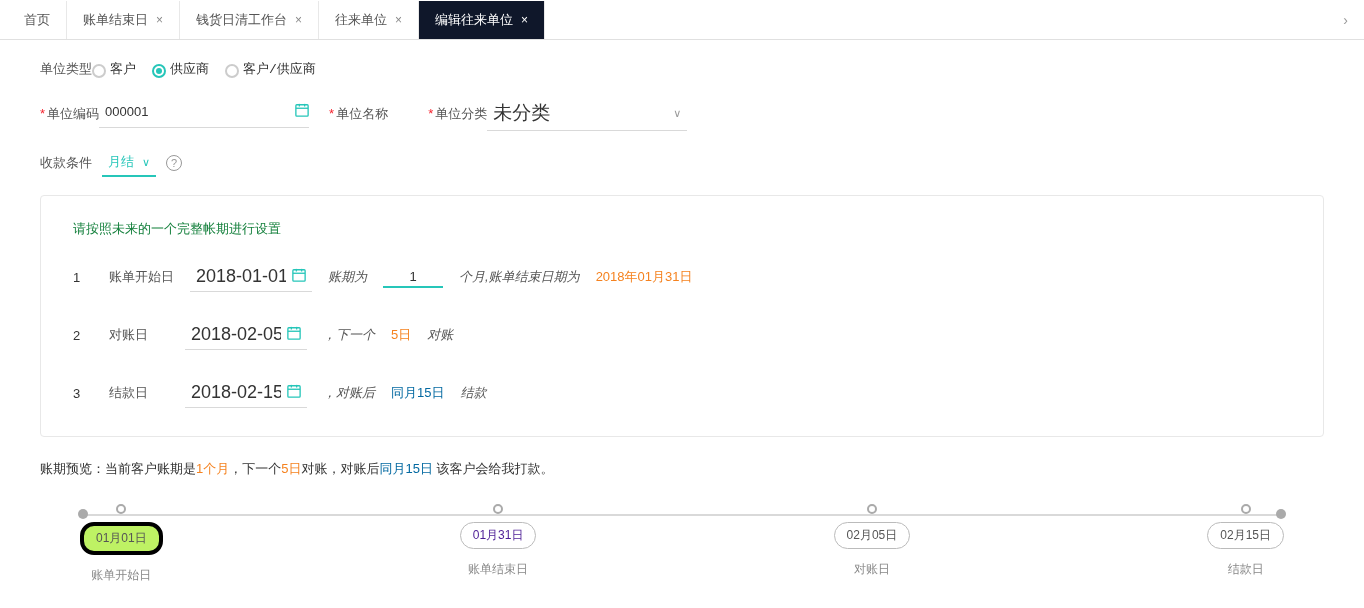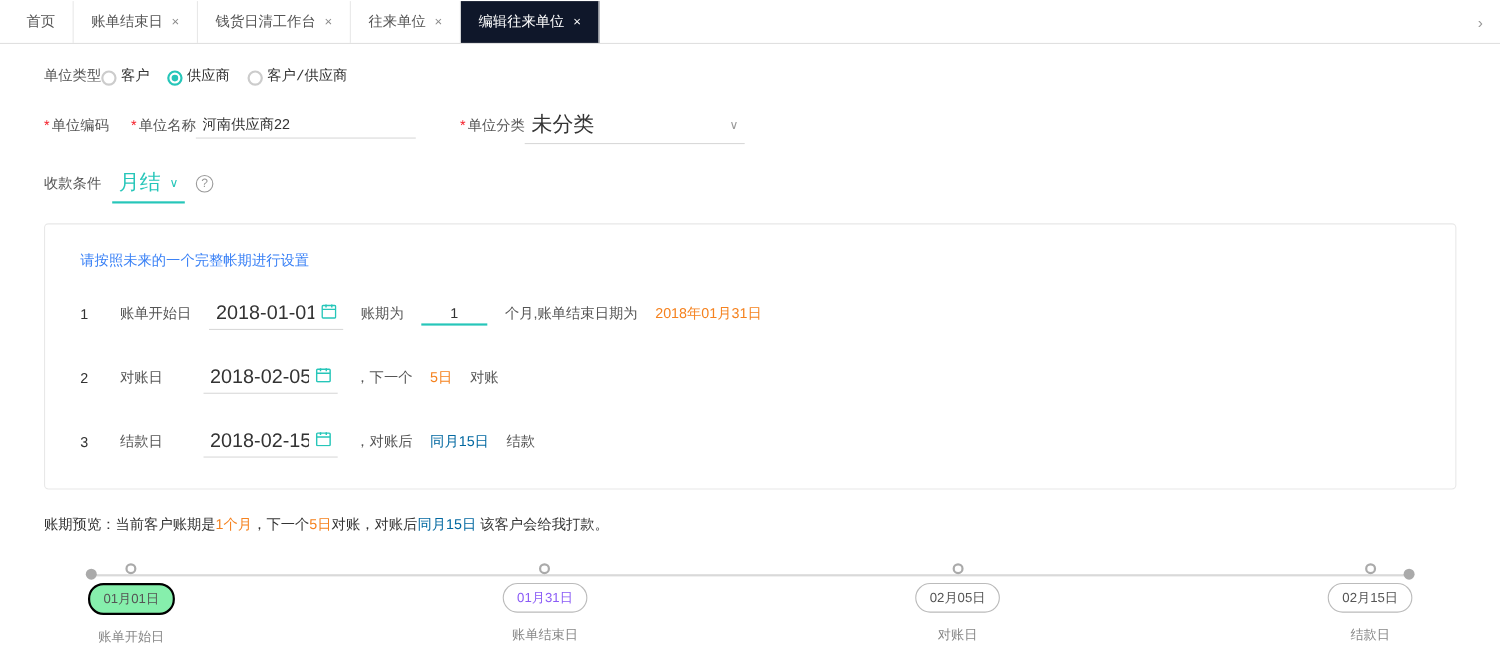--- a/index.html
+++ b/index.html
@@ -145,21 +145,21 @@
     .payment-select {
       display: flex;
       align-items: center;
       border-bottom: 2px solid #26c6b9;
       padding: 4px 6px;
       cursor: pointer;
       gap: 4px;
     }
     .payment-value {
       color: #26c6b9;
-      font-size: 19px;
+      font-size: 13px;
       font-weight: 500;
     }
     .help-icon {
       width: 16px;
       height: 16px;
       border-radius: 50%;
       border: 1px solid #999;
       display: inline-flex;
       align-items: center;
       justify-content: center;
@@ -170,21 +170,21 @@
 
     
     .period-box {
       border: 1px solid #e8e8e8;
       border-radius: 4px;
       padding: 24px 32px;
       margin-bottom: 20px;
     }
     .period-title {
       font-size: 13px;
-      color: #3b82f6;
+      color: #15803d;
       margin-bottom: 24px;
     }
     .period-row {
       display: flex;
       align-items: center;
       margin-bottom: 28px;
       gap: 16px;
     }
     .period-num {
       width: 20px;
@@ -213,20 +213,21 @@
       width: 90px;
     }
     .cal-icon {
       color: #26c6b9;
       font-size: 14px;
       cursor: pointer;
     }
     .period-desc {
       font-size: 13px;
       color: #555;
+      font-style: italic;
     }
     .period-input {
       border: none;
       border-bottom: 2px solid #26c6b9;
       outline: none;
       font-size: 13px;
       color: #333;
       padding: 2px 6px;
       width: 60px;
       text-align: center;
@@ -307,25 +308,35 @@
         <span>客户/供应商</span>
       </label>
     </div>
   </div>
 
   <div class="form-row">
 
     <span class="form-label">
       <span class="required-star">*</span><span>单位编码</span>
     </span>
+    <div style="display:flex;align-items:center;gap:8px;border-bottom:1px solid #d9d9d9;padding-bottom:4px;">
+      <input class="form-input" style="border: none; min-width: 120px;" type="text" value="000001">
+      <span style="color:#26c6b9;font-size:14px;">
+        <svg class="cal-svg" viewBox="0 0 16 16">
+            <rect x="1" y="2" width="14" height="13" rx="1" ry="1" fill="none" stroke="#26c6b9" stroke-width="1.5"></rect>
+            <line x1="5" y1="1" x2="5" y2="4" stroke="#26c6b9" stroke-width="1.5"></line>
+            <line x1="11" y1="1" x2="11" y2="4" stroke="#26c6b9" stroke-width="1.5"></line>
+            <line x1="1" y1="6" x2="15" y2="6" stroke="#26c6b9" stroke-width="1.5"></line>
+          </svg>
+      </span>
+    </div>
 
     <span class="form-label" style="margin-left:20px;">
       <span class="required-star">*</span><span>单位名称</span>
     </span>
-    <input class="form-input" type="text" value="河南供应商22" style="min-width: 200px;">
 
     <span class="form-label" style="margin-left:40px;">
       <span class="required-star">*</span><span>单位分类</span>
     </span>
     <div class="form-select">
       <span class="select-value">未分类</span>
       <span class="select-arrow">∨</span>
     </div>
   </div>
 
@@ -409,27 +420,27 @@
     <div style="position:absolute;top:10px;left:40px;right:40px;height:2px;background:#d9d9d9;"></div>
 
     <div style="position:absolute;top:5px;left:38px;width:10px;height:10px;border-radius:50%;background:#aaa;"></div>
 
     <div style="position:absolute;top:5px;right:38px;width:10px;height:10px;border-radius:50%;background:#aaa;"></div>
 
     <div style="display:flex;justify-content:space-between;position:relative;z-index:1;">
 
       <div class="timeline-point">
         <div style="width:10px;height:10px;border-radius:50%;border:2px solid #aaa;background:#fff;"></div>
-        <div style="background:#86efac;border:2px solid #000000;border-radius:14px;padding:4px 12px;font-size:12px;color:#555;white-space:nowrap;">01月01日</div>
+        <div style="background:#bef264;border:4px solid #000000;border-radius:14px;padding:4px 12px;font-size:12px;color:#555;white-space:nowrap;">01月01日</div>
         <div style="font-size:12px;color:#888;margin-top:4px;">账单开始日</div>
       </div>
 
       <div class="timeline-point">
         <div style="width:10px;height:10px;border-radius:50%;border:2px solid #aaa;background:#fff;"></div>
-        <div style="background:#fff;border:1px solid #bbb;border-radius:14px;padding:4px 12px;font-size:12px;color:#8b5cf6;white-space:nowrap;">01月31日</div>
+        <div style="background:#fff;border:1px solid #bbb;border-radius:14px;padding:4px 12px;font-size:12px;color:#4c1d95;white-space:nowrap;">01月31日</div>
         <div style="font-size:12px;color:#888;margin-top:4px;">账单结束日</div>
       </div>
 
       <div class="timeline-point">
         <div style="width:10px;height:10px;border-radius:50%;border:2px solid #aaa;background:#fff;"></div>
         <div style="background:#fff;border:1px solid #bbb;border-radius:14px;padding:4px 12px;font-size:12px;color:#555;white-space:nowrap;">02月05日</div>
         <div style="font-size:12px;color:#888;margin-top:4px;">对账日</div>
       </div>
 
       <div class="timeline-point">

